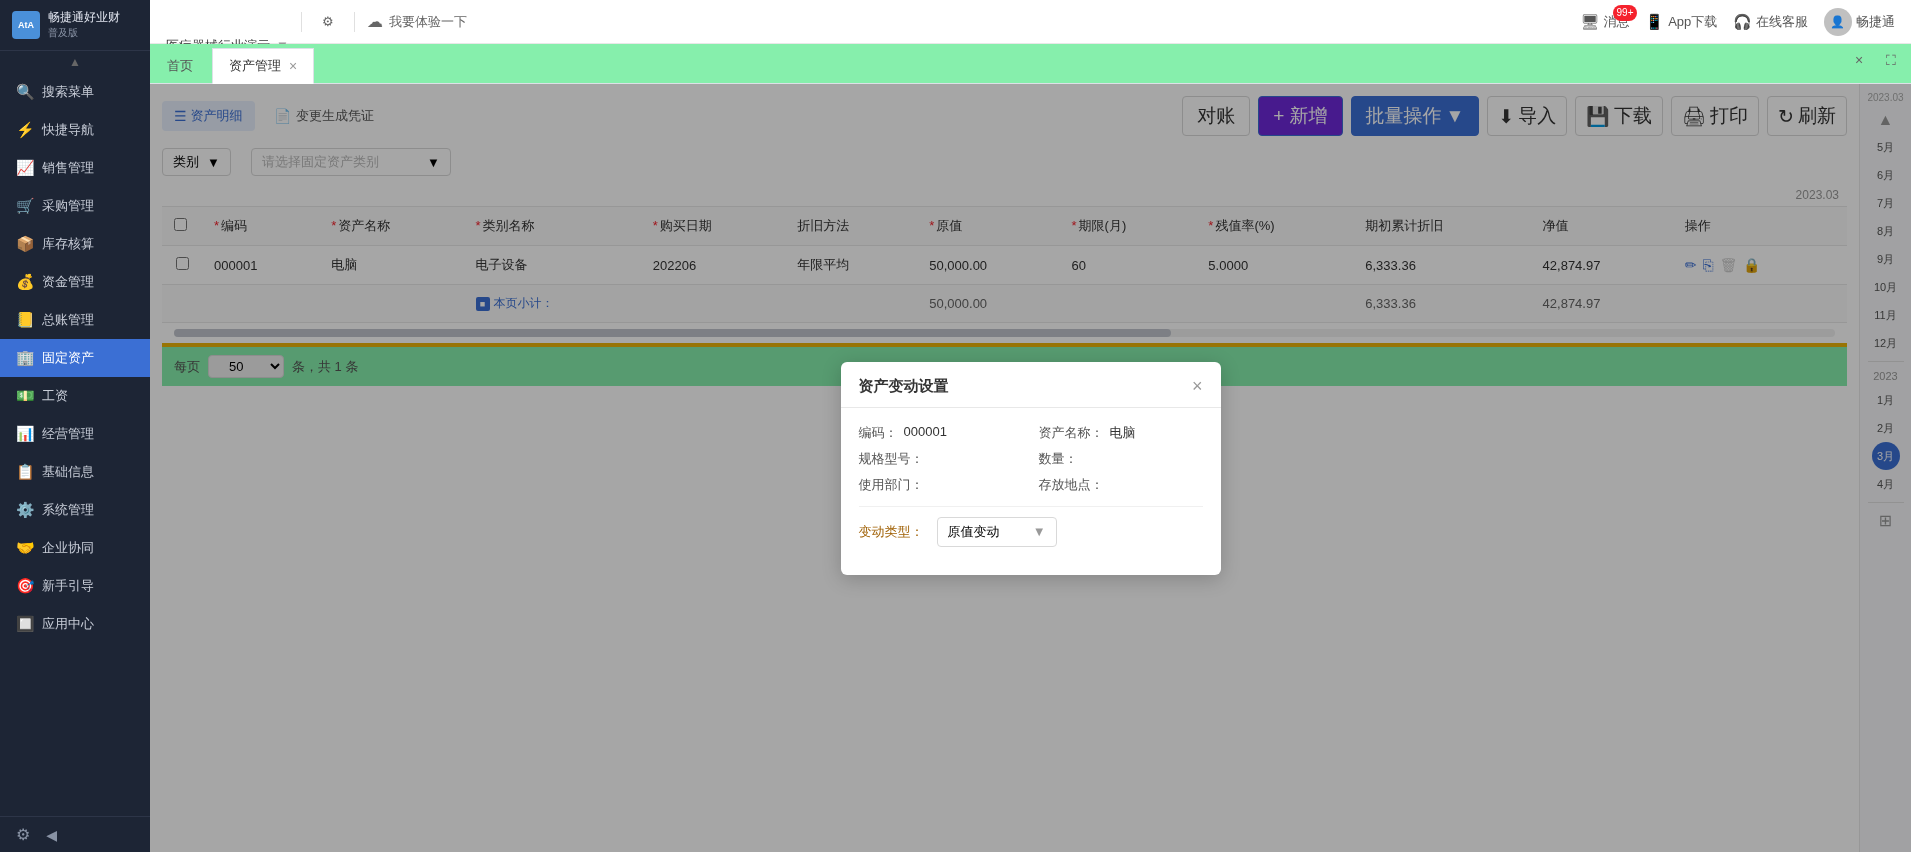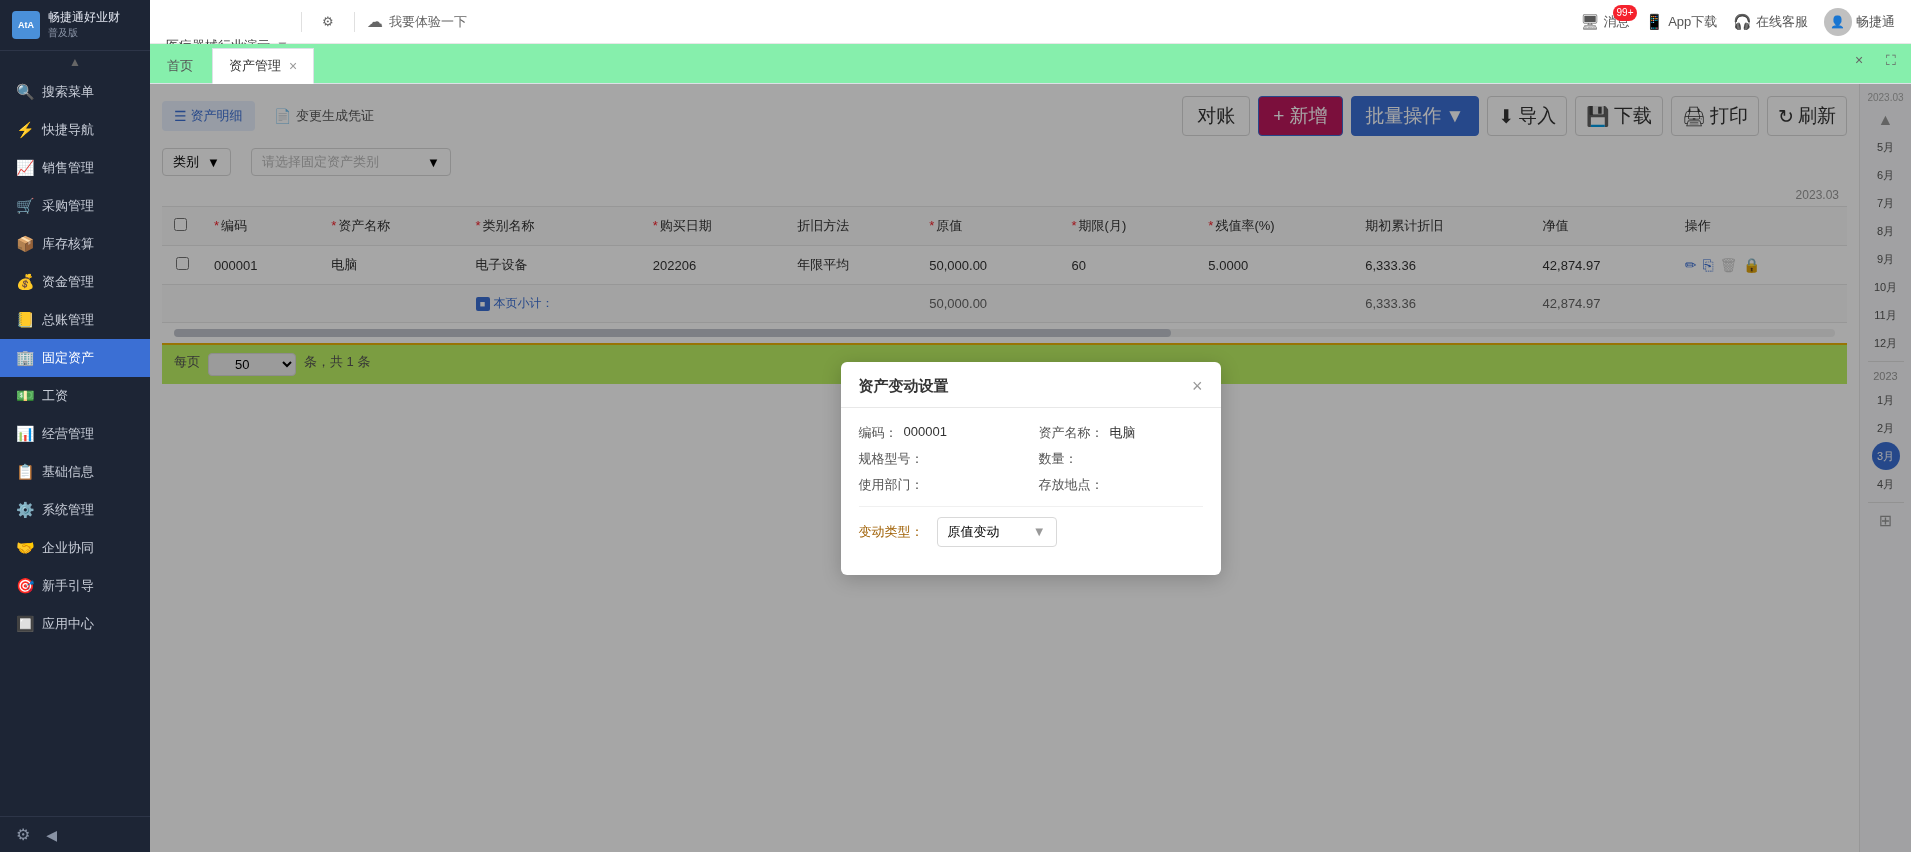--- a/index.html
+++ b/index.html
@@ -48,21 +48,21 @@
     
     .page-content { flex: 1; background: white; overflow: auto; padding: 12px; }
 
     
     .page-toolbar { display: flex; align-items: center; gap: 8px; margin-bottom: 12px; }
     .toolbar-tab { padding: 6px 12px; border-radius: 4px; cursor: pointer; font-size: 13px; display: flex; align-items: center; gap: 4px; }
     .toolbar-tab.active { background: #e8f0fe; color: #3b6fd4; }
     .toolbar-tab.inactive { color: #555; }
     .toolbar-right { margin-left: auto; display: flex; align-items: center; gap: 8px; }
     .btn { padding: 6px 14px; border-radius: 4px; cursor: pointer; font-size: 19px; border: 1px solid #d9d9d9; background: white; color: #333; display: flex; align-items: center; gap: 4px; }
-    .btn-primary { background: #be185d; color: white; border-color: #3b6fd4; justify-content: center; }
+    .btn-primary { background: #6d28d9; color: white; border-color: #3b6fd4; justify-content: center; }
     .btn-dropdown { background: #3b6fd4; color: white; border-color: #3b6fd4; }
     .btn-icon { padding: 6px 10px; }
 
     
     .filter-row { display: flex; align-items: center; gap: 20px; margin-bottom: 12px; }
     .filter-select { display: flex; align-items: center; border: 1px solid #d9d9d9; border-radius: 4px; padding: 4px 10px; font-size: 13px; gap: 4px; cursor: pointer; background: white; }
     .filter-select-wide { min-width: 200px; }
 
     
     .data-table { width: 100%; border-collapse: collapse; font-size: 13px; }
@@ -76,22 +76,22 @@
 
     
     .right-panel { width: 52px; background: #f7f8fa; border-left: 1px solid #e8e8e8; display: flex; flex-direction: column; align-items: center; padding: 4px 0; font-size: 12px; color: #666; overflow: hidden; flex-shrink: 0; }
     .right-panel-date { width: 36px; height: 28px; display: flex; align-items: center; justify-content: center; cursor: pointer; border-radius: 4px; font-size: 11px; color: #555; }
     .right-panel-date.highlight { background: #3b6fd4; color: white; border-radius: 50%; width: 28px; height: 28px; }
     .right-panel-year { font-size: 11px; color: #999; margin: 4px 0; }
     .right-panel-divider { width: 36px; height: 1px; background: #e0e0e0; margin: 4px 0; }
     .right-panel-icon { cursor: pointer; color: #999; font-size: 16px; margin: 4px 0; }
 
     
-    .pagination-row { display: flex; gap: 8px; padding: 8px 12px; background: #bef264; border-top: 2px solid #eab308; font-size: 13px; color: #555; }
-    .page-size-select { border: 1px solid #d9d9d9; border-radius: 4px; padding: 2px 22px; font-size: 13px; }
+    .pagination-row { display: flex; align-items: center; gap: 8px; padding: 8px 12px; background: #86efac; border-top: 4px solid #eab308; font-size: 13px; color: #555; }
+    .page-size-select { border: 1px solid #d9d9d9; border-radius: 4px; padding: 2px 16px; font-size: 13px; }
 
     
     .scrollbar-area { padding: 6px 12px; background: white; }
     .scrollbar-track { height: 8px; background: #f0f0f0; border-radius: 4px; }
     .scrollbar-thumb { height: 8px; width: 60%; background: #c0c4cc; border-radius: 4px; }
 
     
     .modal-overlay { position: absolute; top: 0; left: 0; right: 0; bottom: 0; background: rgba(0,0,0,0.35); display: flex; align-items: center; justify-content: center; z-index: 1000; }
     .modal { background: white; border-radius: 6px; width: 380px; box-shadow: 0 4px 20px rgba(0,0,0,0.2); }
     .modal-header { padding: 14px 18px 10px; border-bottom: 1px solid #e8e8e8; display: flex; align-items: center; justify-content: space-between; }

